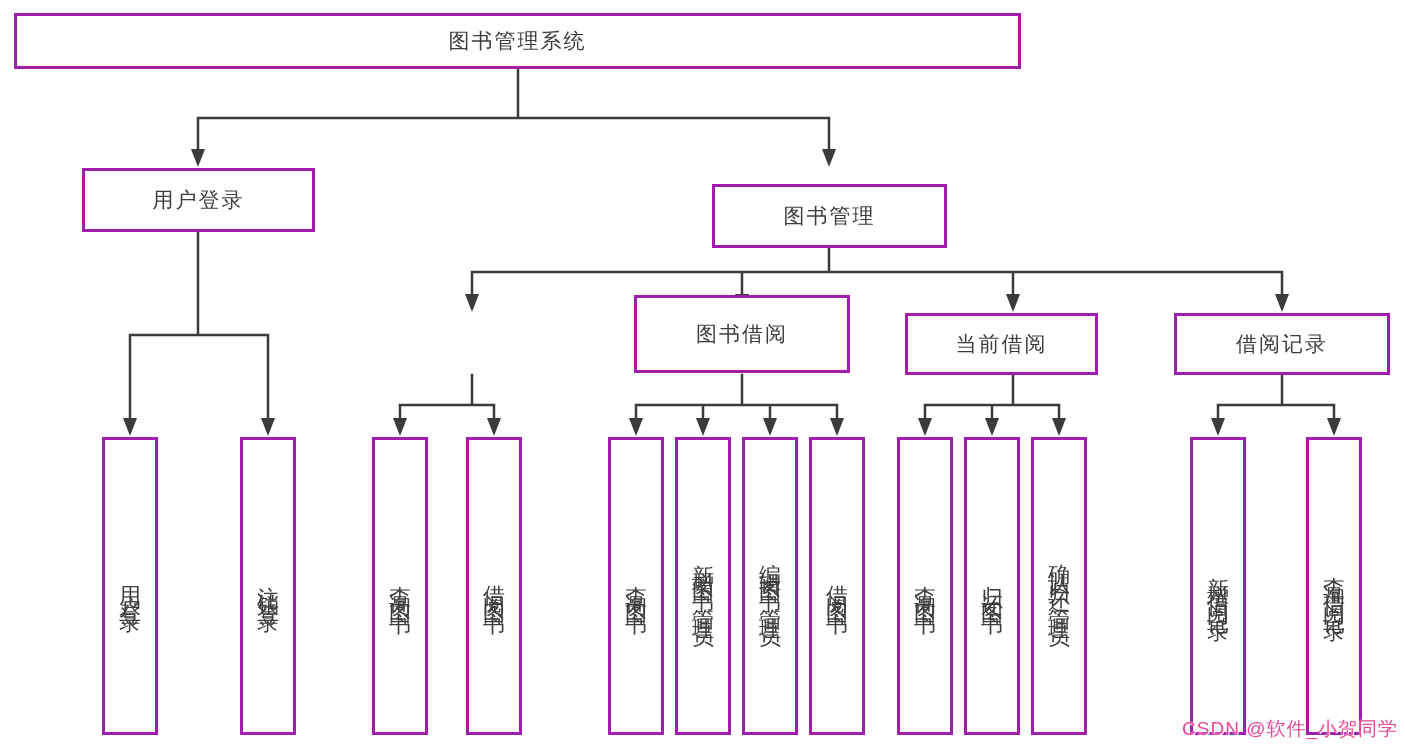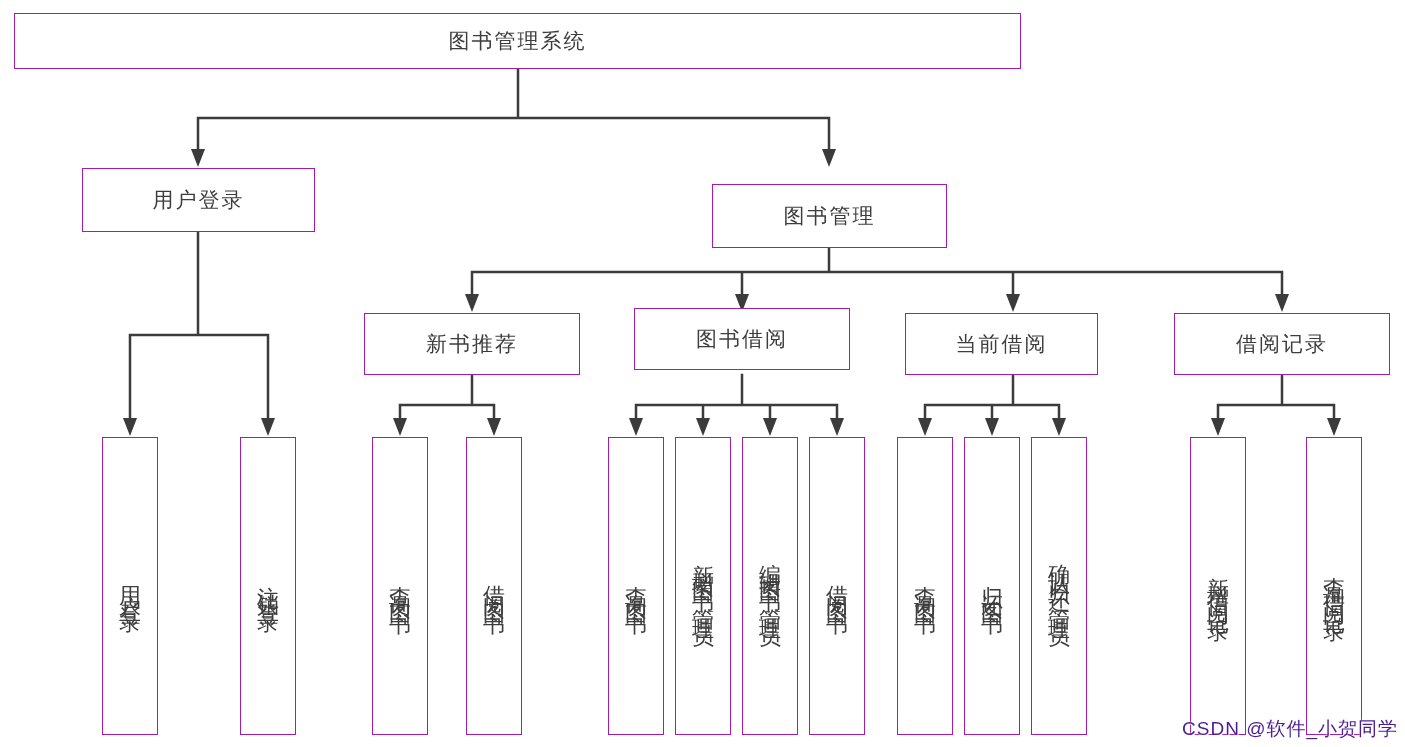--- a/index.html
+++ b/index.html
@@ -9,21 +9,21 @@
     position: relative;
     overflow: hidden;
     font-family: "Liberation Sans", sans-serif;
   }
   #canvas { position: absolute; inset: 0; width: 1405px; height: 747px; }
   svg.wires { position: absolute; left: 0; top: 0; z-index: 1; }
   .box {
     position: absolute;
     box-sizing: border-box;
     background: #ffffff;
-    border: 1px solid #a21caf;
+    border: 3px solid #a21caf;
     color: #3d3d3d;
     display: flex;
     align-items: center;
     justify-content: center;
     z-index: 2;
   }
   .h-box { font-size: 21px; letter-spacing: 2px; white-space: nowrap; }
   .v-box {
     writing-mode: vertical-rl;
     text-orientation: upright;
@@ -31,21 +31,21 @@
     letter-spacing: 9px;
     line-height: 1;
   }
   .watermark {
     position: absolute;
     right: 7px;
     bottom: 5px;
     z-index: 3;
     font-size: 19px;
     letter-spacing: 1px;
-    color: #4c1d95;
+    color: #ec4899;
     text-shadow: 1px 1px 0 #ffffff, 0 0 2px #ffffff;
     white-space: nowrap;
   }
 </style>
 </head>
 <body>
 
 <div id="canvas">
 
   <svg class="wires" width="1405" height="747" viewBox="0 0 1405 747">
@@ -107,22 +107,21 @@
       <polygon points="1211,418 1225,418 1218,436"></polygon>
       <polygon points="1327,418 1341,418 1334,436"></polygon>
     </g>
   </svg>
 
   <div class="box h-box" style="left:14px; top:13px; width:1007px; height:56px;">图书管理系统</div>
 
   <div class="box h-box" style="left:82px; top:168px; width:233px; height:64px;">用户登录</div>
   <div class="box h-box" style="left:712px; top:184px; width:235px; height:64px;">图书管理</div>
 
-  <div class="box h-box" style="left:364px; top:313px; width:216px; height:62px;">新书推荐</div>
-  <div class="box h-box" style="left:634px; top:308px; width:216px; height:62px;">图书借阅</div>
+  <div class="box h-box" style="left:634px; top:295px; width:216px; height:78px;">图书借阅</div>
   <div class="box h-box" style="left:905px; top:313px; width:193px; height:62px;">当前借阅</div>
   <div class="box h-box" style="left:1174px; top:313px; width:216px; height:62px;">借阅记录</div>
 
   <div class="box v-box" style="left:102px; top:437px; width:56px; height:298px;">用户登录</div>
   <div class="box v-box" style="left:240px; top:437px; width:56px; height:298px;">注销登录</div>
 
   <div class="box v-box" style="left:372px; top:437px; width:56px; height:298px;">查询图书</div>
   <div class="box v-box" style="left:466px; top:437px; width:56px; height:298px;">借阅图书</div>
 
   <div class="box v-box" style="left:608px; top:437px; width:56px; height:298px;">查询图书</div>

